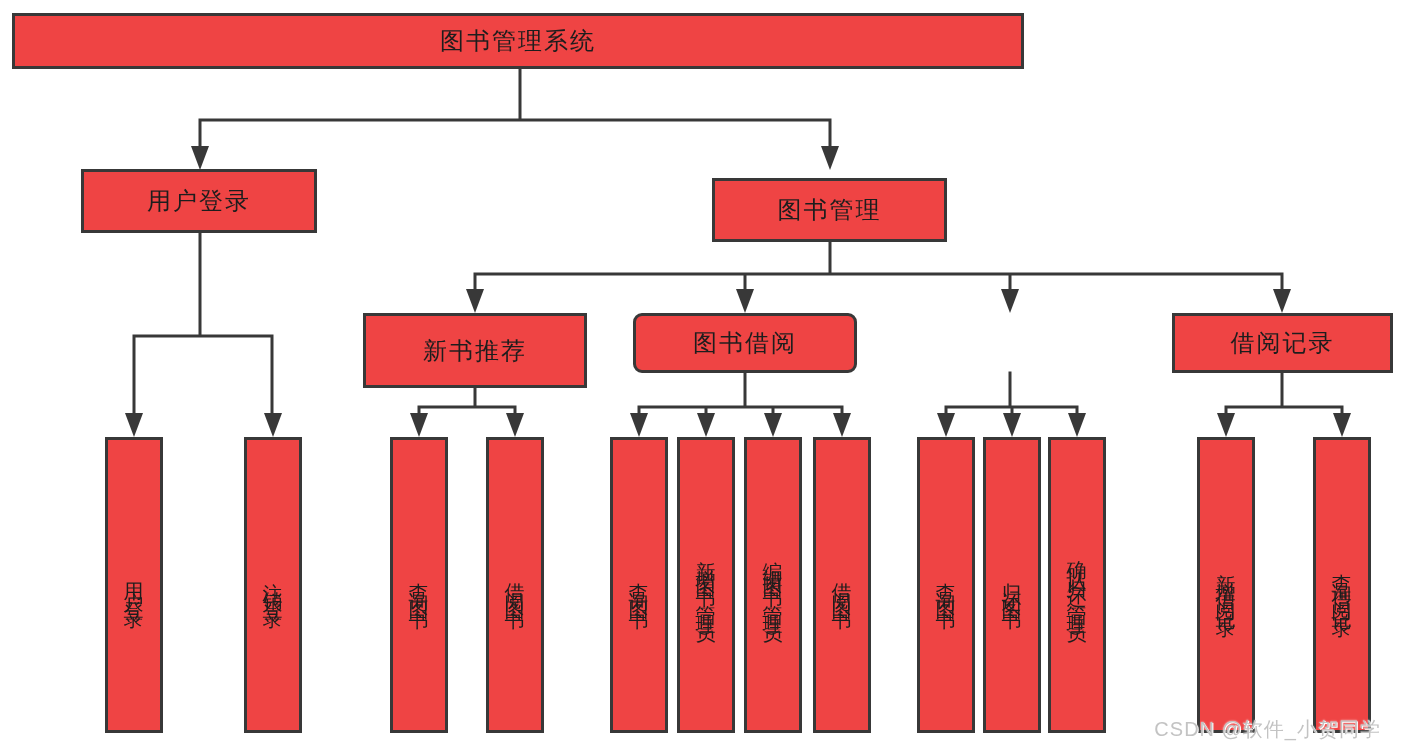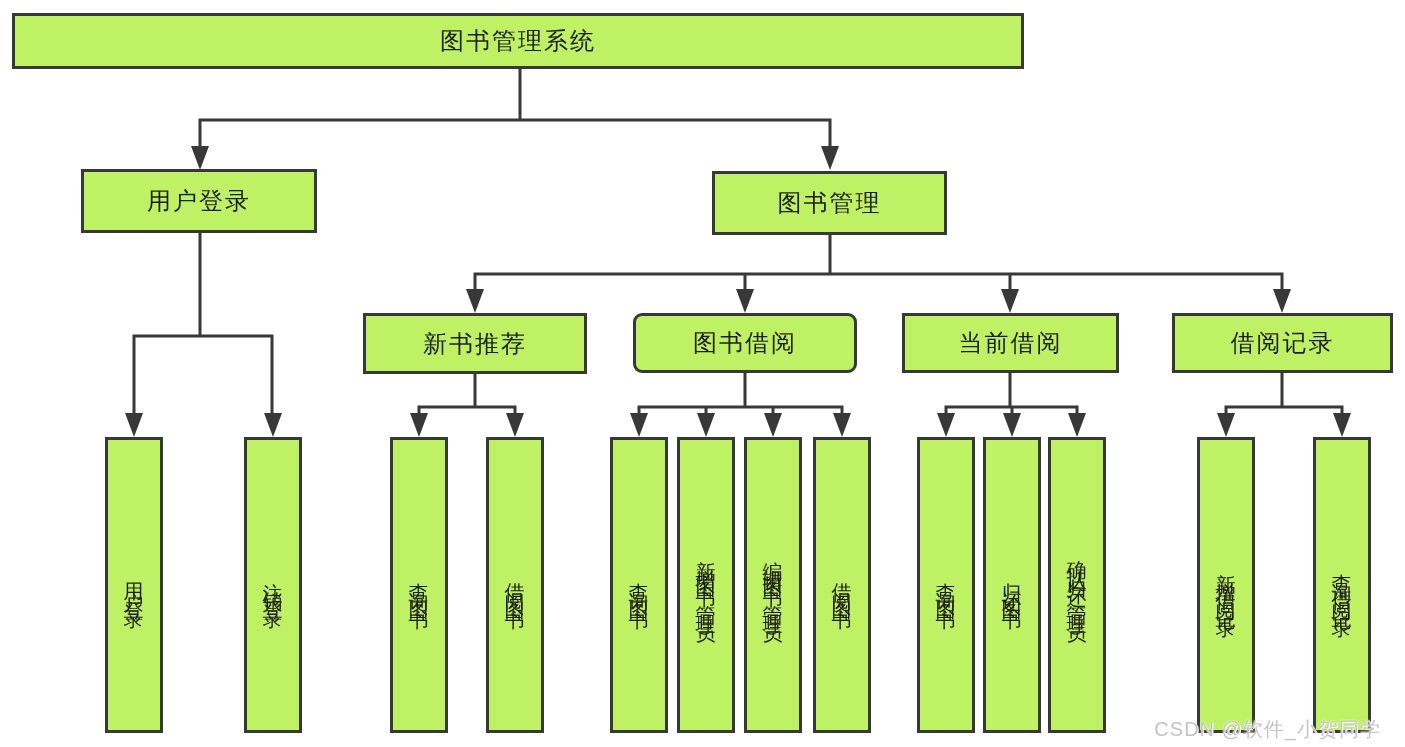--- a/index.html
+++ b/index.html
@@ -15,44 +15,44 @@
     position: absolute;
     left: 0; top: 0;
     width: 1405px; height: 747px;
     pointer-events: none;
     z-index: 1;
   }
   .node {
     position: absolute;
     box-sizing: border-box;
     border: 3px solid #383838;
-    background: #bef264;
+    background: #ef4444;
     display: flex;
     align-items: center;
     justify-content: center;
     z-index: 2;
     color: #1d1d1d;
   }
   .hnode { font-size: 24px; letter-spacing: 2px; }
   .vnode { top: 437px; width: 58px; height: 296px; }
   .vnode .vlabel {
     writing-mode: vertical-rl;
     text-orientation: mixed;
     font-size: 20px;
     line-height: 1;
     letter-spacing: 9px;
     color: #1d1d1d;
     white-space: nowrap;
   }
   
   .n-root   { left: 12px;   top: 13px;  width: 1012px; height: 56px; }
   .n-login  { left: 81px;   top: 169px; width: 236px;  height: 64px; }
-  .n-bookmg { left: 712px;  top: 171px; width: 235px;  height: 64px; font-family: Liberation Serif, serif; }
+  .n-bookmg { left: 712px;  top: 178px; width: 235px;  height: 64px; font-family: Liberation Serif, serif; }
   
-  .n-newrec { left: 363px;  top: 313px; width: 224px;  height: 61px; }
+  .n-newrec { left: 363px;  top: 313px; width: 224px;  height: 75px; }
   .n-borrow { left: 633px;  top: 313px; width: 224px;  height: 60px; border-radius: 9px; }
   .n-curr   { left: 902px;  top: 313px; width: 217px;  height: 60px; }
   .n-record { left: 1172px; top: 313px; width: 221px;  height: 60px; }
   
   .lf-1  { left: 105px; }  .lf-2  { left: 244px; }
   .lf-3  { left: 390px; }  .lf-4  { left: 486px; }
   .lf-5  { left: 610px; }  .lf-6  { left: 677px; }
   .lf-7  { left: 744px; }  .lf-8  { left: 813px; }
   .lf-9  { left: 917px; }  .lf-10 { left: 983px; }
   .lf-11 { left: 1048px; } .lf-12 { left: 1197px; }
@@ -117,23 +117,20 @@
   <div class="node hnode n-bookmg">
     <span>图书管理</span>
   </div>
 
   <div class="node hnode n-newrec">
     <span>新书推荐</span>
   </div>
   <div class="node hnode n-borrow">
     <span>图书借阅</span>
   </div>
-  <div class="node hnode n-curr">
-    <span>当前借阅</span>
-  </div>
   <div class="node hnode n-record">
     <span>借阅记录</span>
   </div>
 
   <div class="node vnode lf-1">
     <span class="vlabel">用户登录</span>
   </div>
   <div class="node vnode lf-2">
     <span class="vlabel">注销登录</span>
   </div>

